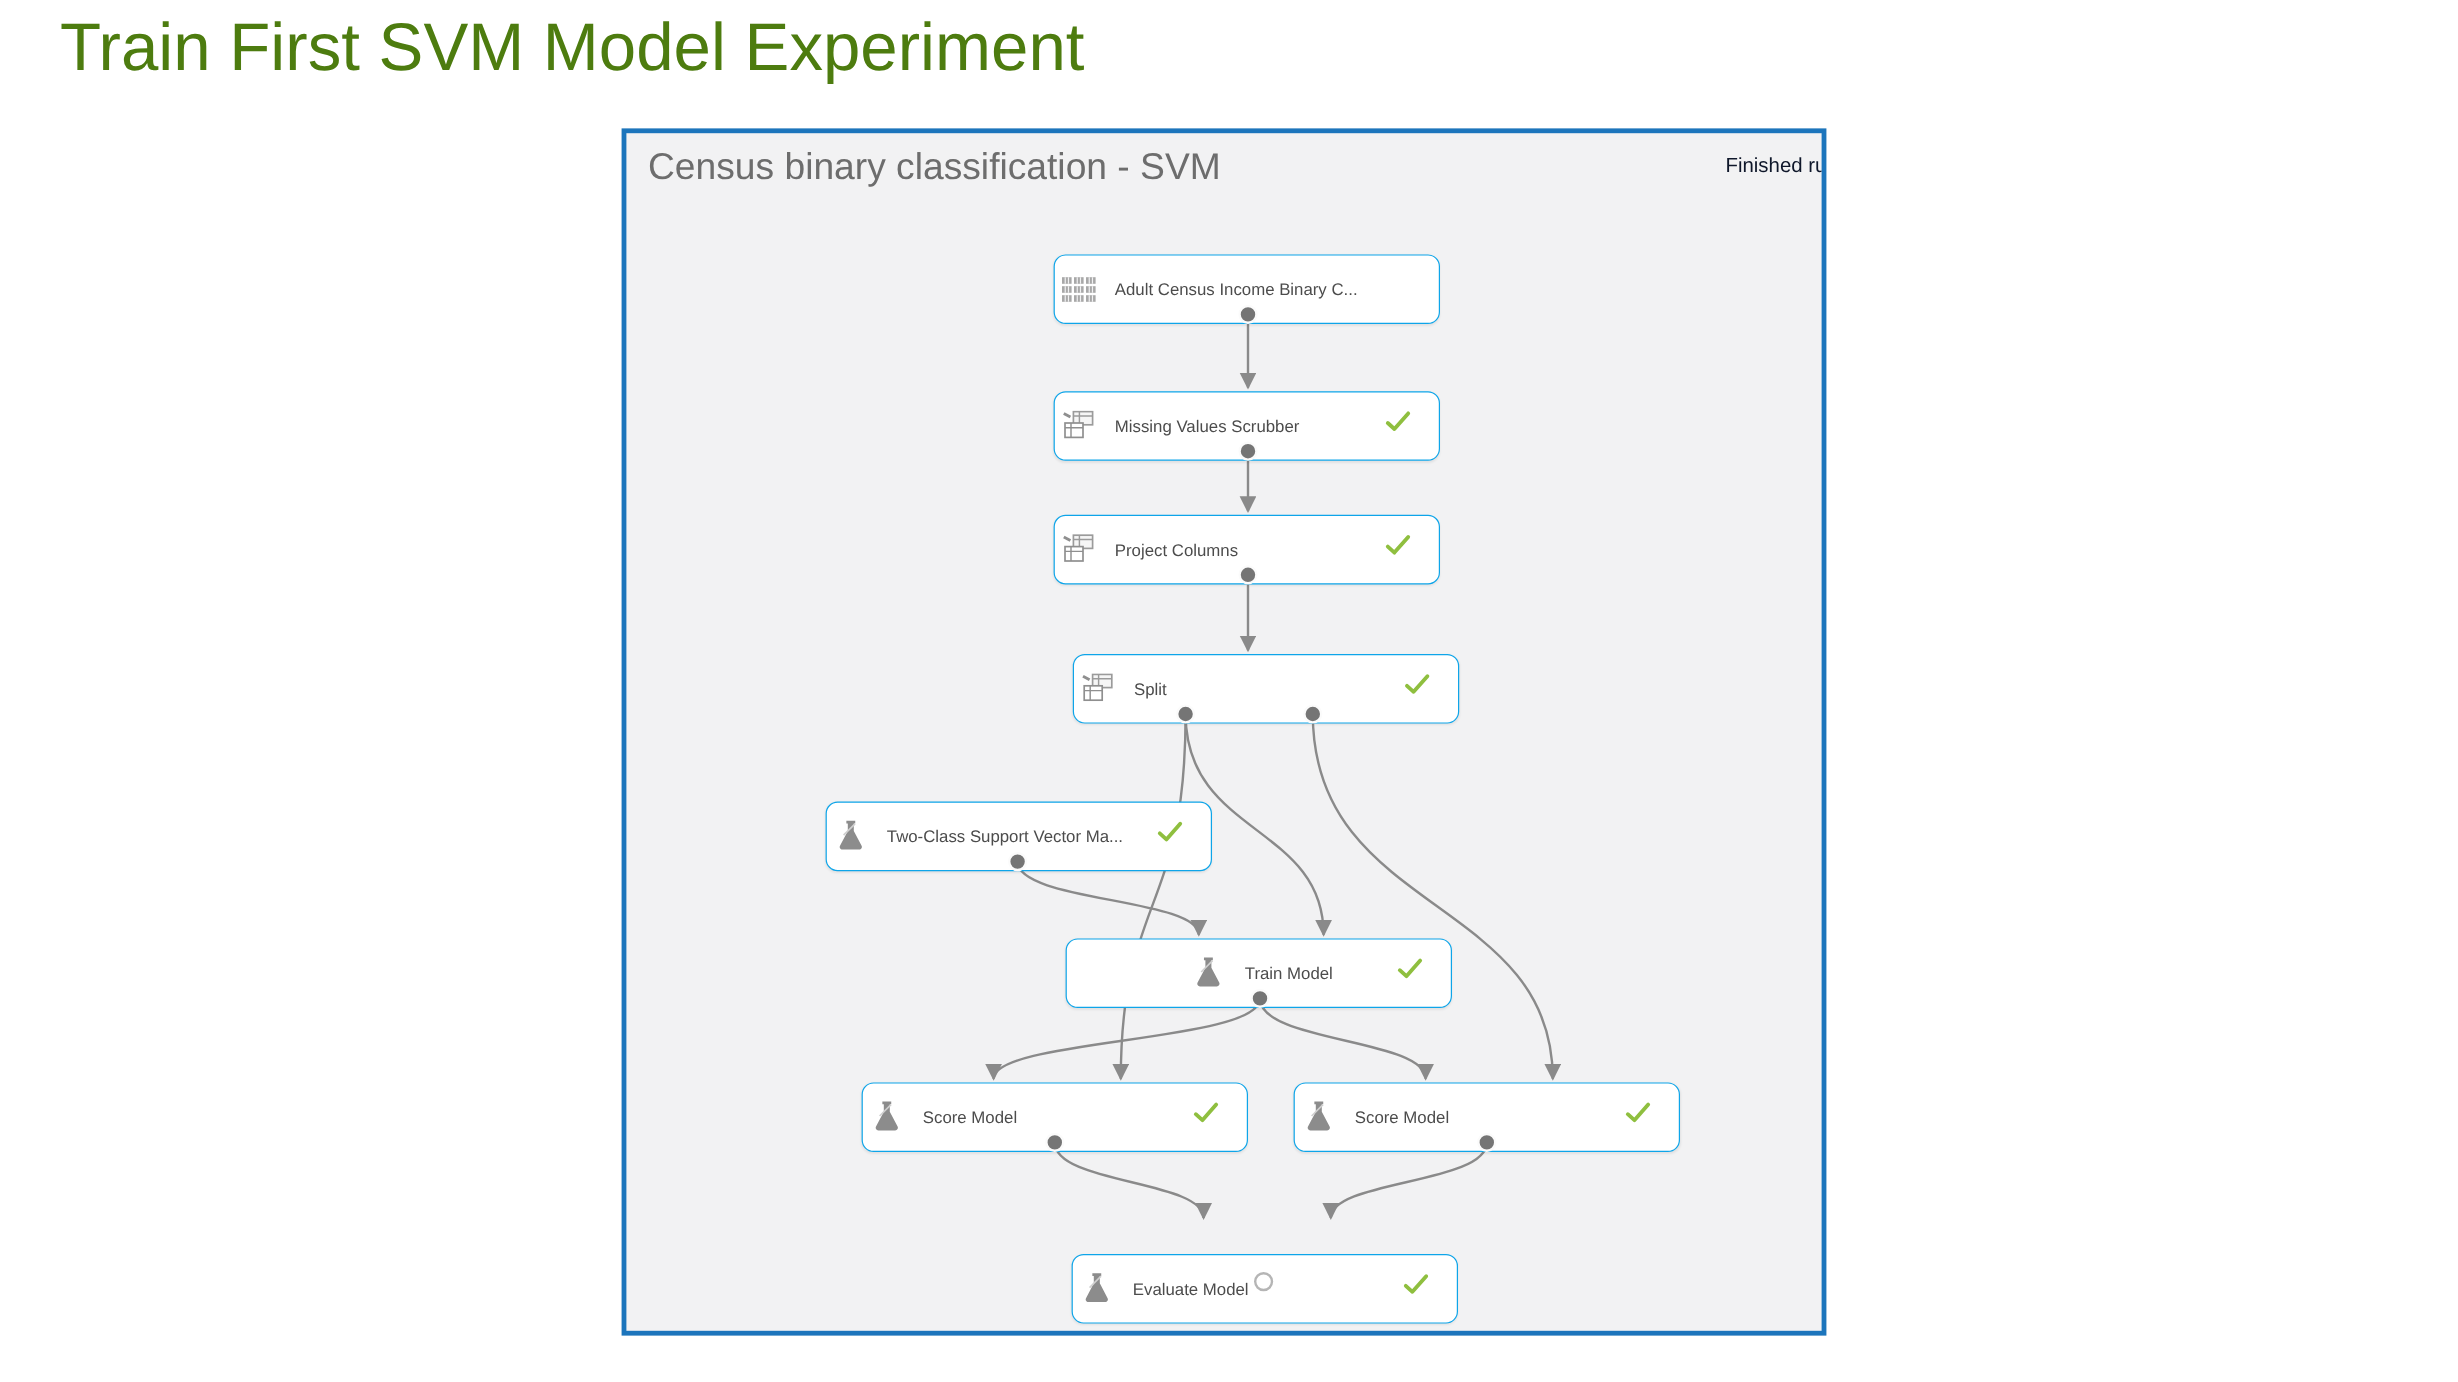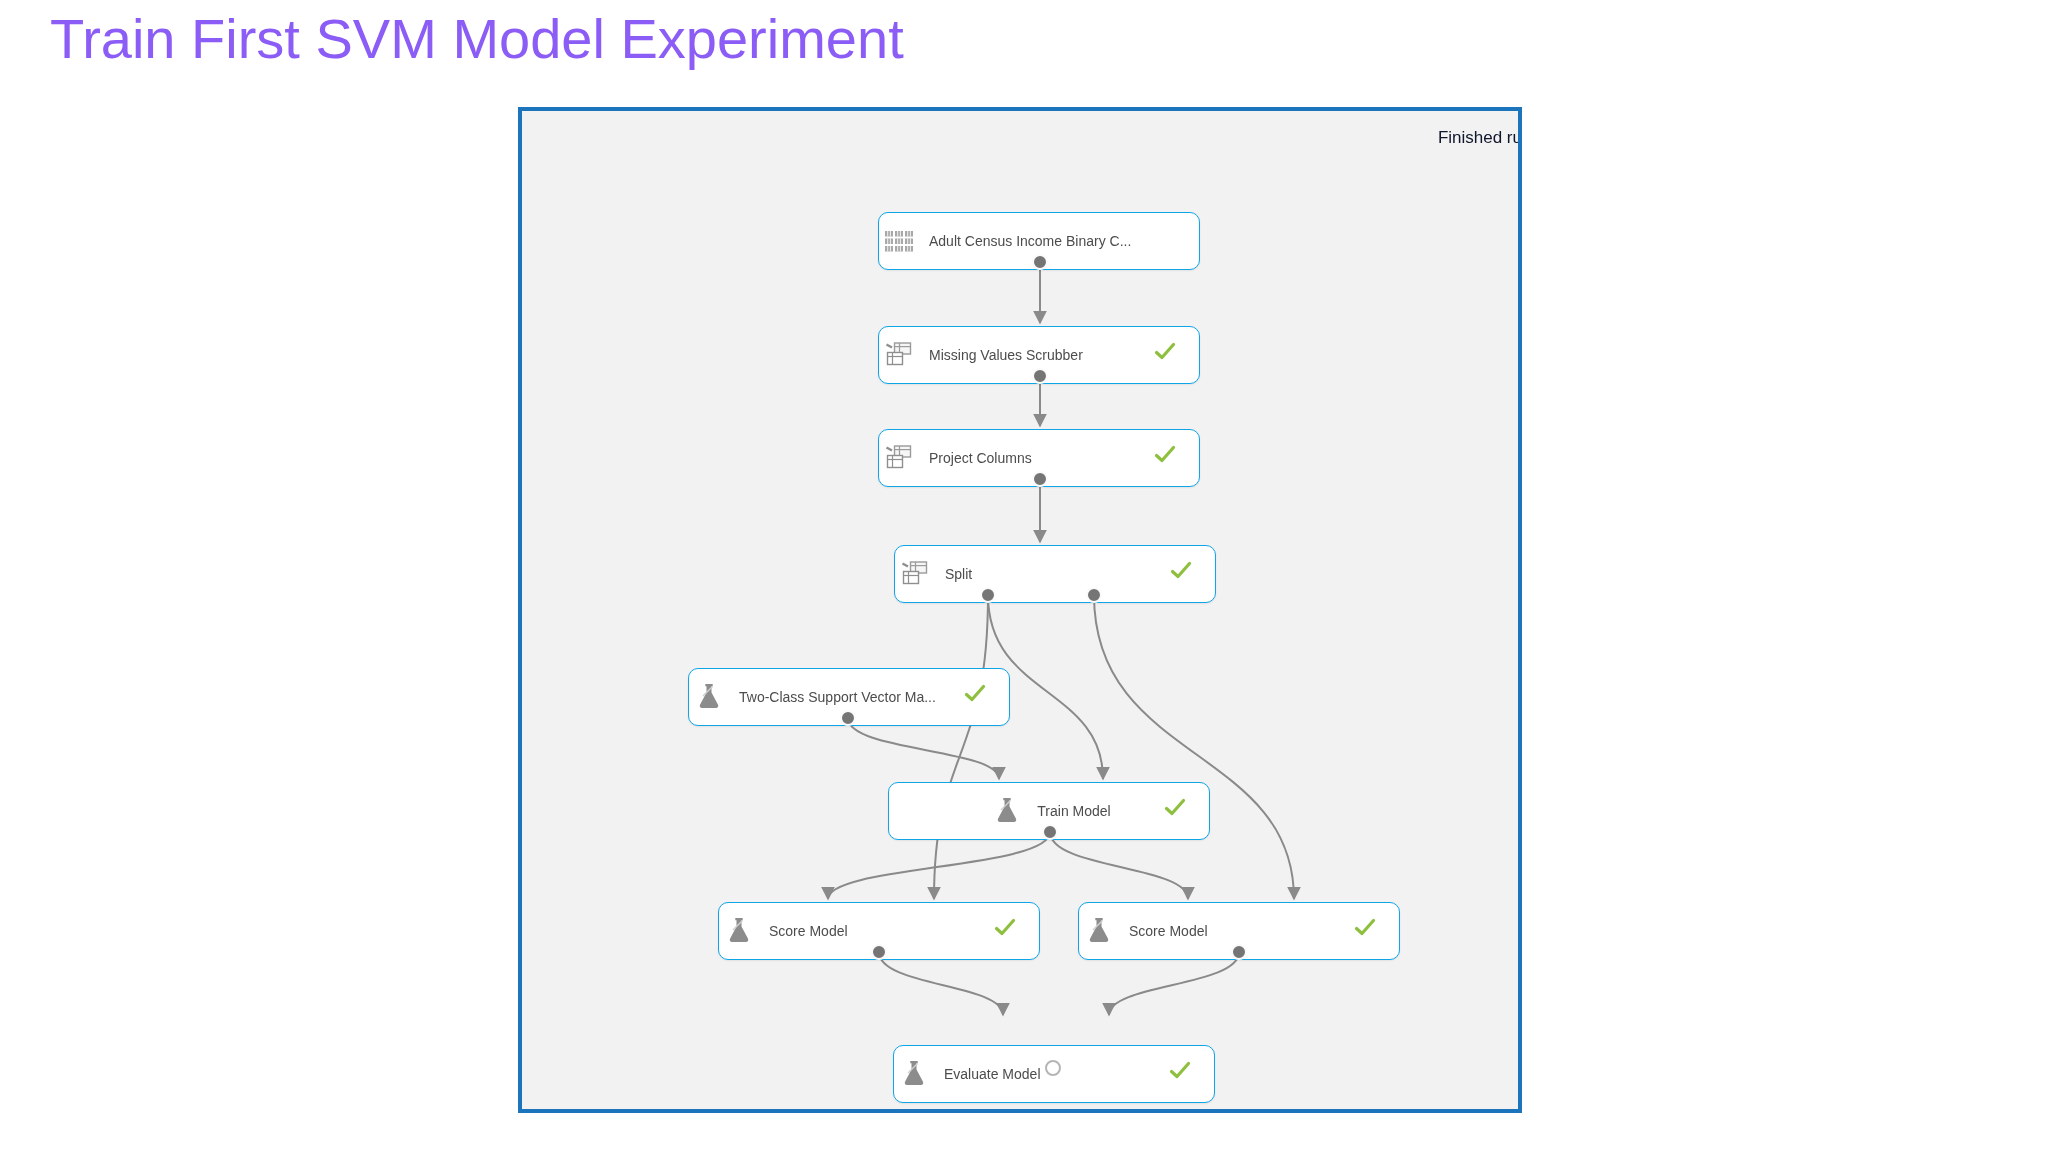--- a/index.html
+++ b/index.html
@@ -3,21 +3,21 @@
 <meta charset="utf-8">
 <style>
   html,body{margin:0;padding:0;}
   body{
     width:2048px;height:1152px;background:#ffffff;overflow:hidden;
     font-family:"Liberation Sans","DejaVu Sans",sans-serif;
     position:relative;
   }
   .page-title{
     position:absolute;left:50px;top:6px;
-    font-size:56px;font-weight:200;color:#8b5cf6;letter-spacing:0px;
+    font-size:56px;font-weight:200;color:#4d7c0f;letter-spacing:0px;
     white-space:nowrap;
   }
   .canvas{
     position:absolute;left:518px;top:107px;width:1004px;height:1006px;
     background:#f2f2f3;border:4px solid #1c75bc;box-sizing:border-box;
     overflow:hidden;
   }
   .canvas-title{
     position:absolute;left:18px;top:10px;
     font-size:31px;font-weight:300;color:#6d6d6d;white-space:nowrap;
@@ -215,14 +215,15 @@
       <circle cx="518" cy="265" r="7" fill="#757575" stroke="#fbfbfb" stroke-width="2"></circle>
       <circle cx="518" cy="368" r="7" fill="#757575" stroke="#fbfbfb" stroke-width="2"></circle>
       <circle cx="466" cy="484" r="7" fill="#757575" stroke="#fbfbfb" stroke-width="2"></circle>
       <circle cx="572" cy="484" r="7" fill="#757575" stroke="#fbfbfb" stroke-width="2"></circle>
       <circle cx="326" cy="607" r="7" fill="#757575" stroke="#fbfbfb" stroke-width="2"></circle>
       <circle cx="528" cy="721" r="7" fill="#757575" stroke="#fbfbfb" stroke-width="2"></circle>
       <circle cx="357" cy="841" r="7" fill="#757575" stroke="#fbfbfb" stroke-width="2"></circle>
       <circle cx="717" cy="841" r="7" fill="#757575" stroke="#fbfbfb" stroke-width="2"></circle>
       <circle cx="531" cy="957" r="7" fill="#ffffff" stroke="#b5b5b5" stroke-width="2"></circle>
     </svg>
+  <div class="canvas-title">Census binary classification - SVM</div>
   <div class="canvas-status">Finished ru</div>
 </div>
 
 </body></html>

